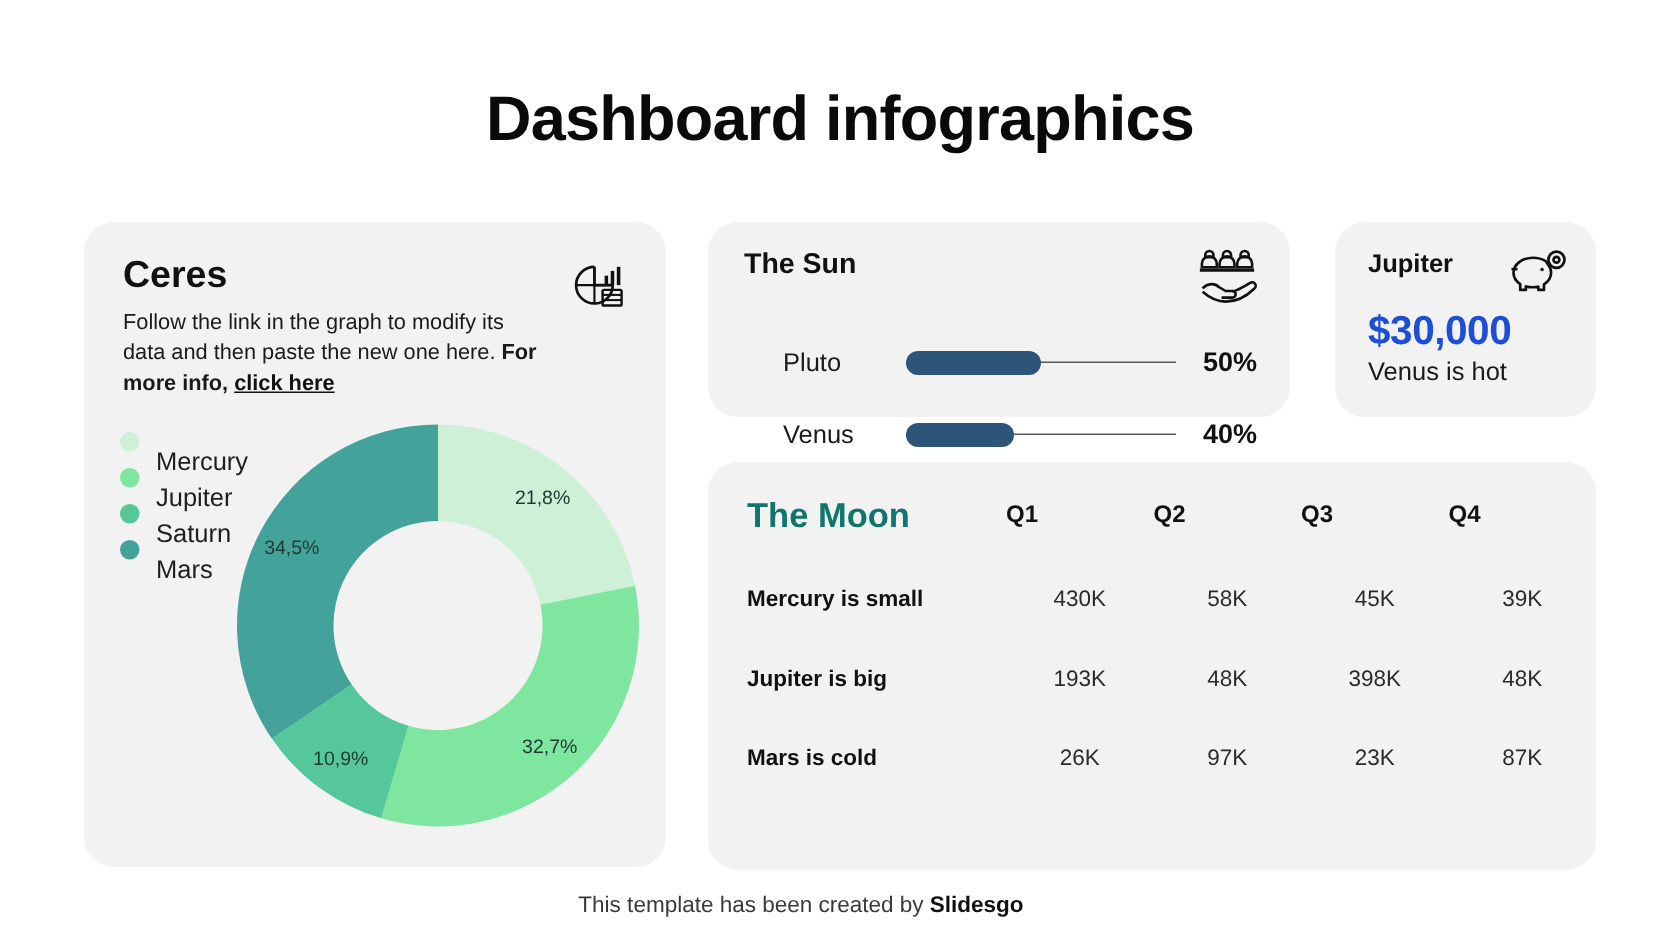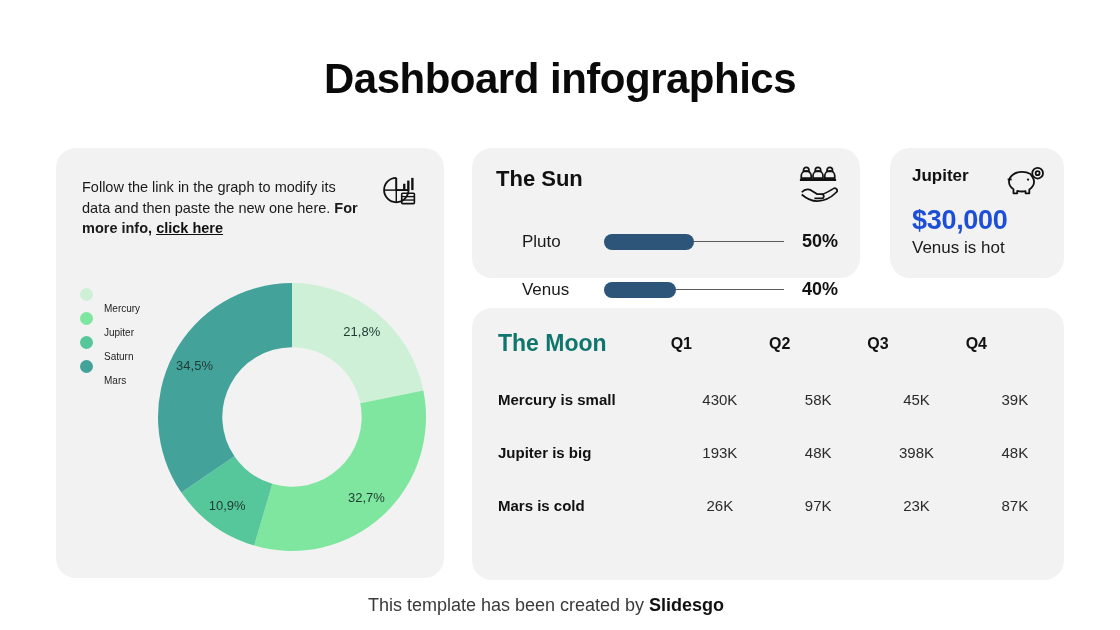--- a/index.html
+++ b/index.html
@@ -81,21 +81,21 @@
     height: 24px;
     margin-bottom: 0px;
   }
   .legend-dot {
     width: 13px; height: 13px;
     border-radius: 50%;
     margin-right: 11px;
     flex: none;
   }
   .legend-label {
-    font-size: 10px;
+    font-size: 17px;
     color: #1E1E1E;
     margin-top: 28px;
   }
 
   
   #donut-wrap {
     position: absolute;
     left: 156px;
     top: 281px;
     width: 272px;
@@ -116,21 +116,21 @@
     width: 388px;
     height: 130px;
     padding: 18px 22px 16px 24px;
   }
   .sun-head {
     display: flex;
     justify-content: space-between;
     align-items: flex-start;
   }
   .sun-title {
-    font-size: 22px;
+    font-size: 19px;
     font-weight: 700;
     color: #111111;
   }
   .sun-icon { width: 40px; height: 38px; flex: none; }
   .bar-row {
     display: flex;
     align-items: center;
     margin-top: 27px;
     justify-content: flex-end;
   }
@@ -246,37 +246,38 @@
   .moon-row td.rval {
     font-size: 15px;
     font-weight: 400;
     color: #2B2B2B;
     text-align: center;
   }
 
   
   .footer {
     position: absolute;
-    left: 12px;
+    left: 0;
     top: 595px;
     width: 1068px;
     text-align: center;
-    font-size: 18px;
+    font-size: 15px;
     color: #3A3A3A;
   }
   .footer b { font-weight: 700; color: #111111; }
 </style>
 </head>
 <body>
 
 <div class="page-title">Dashboard infographics</div>
 
 <div class="card" id="ceres-card">
   <div class="ceres-head">
     <div>
+      <div class="ceres-title">Ceres</div>
       <div class="ceres-desc"><span>Follow the link in the graph to modify its data and then paste the new one here. </span><b>For more info, </b><span class="lnk">click here</span></div>
     </div>
     <svg class="ceres-icon" viewBox="0 0 42 42">
       <path d="M18 6.5 A13.5 13.5 0 1 0 31.5 20" fill="none" stroke="#111" stroke-width="2"></path>
       <path d="M18 6.5 L18 20 L31.5 20" fill="none" stroke="#111" stroke-width="2"></path>
       <line x1="5" y1="20" x2="31.5" y2="20" stroke="#111" stroke-width="1.6"></line>
       <line x1="18" y1="6.5" x2="18" y2="33.5" stroke="#111" stroke-width="1.6"></line>
       <rect x="24" y="23.5" width="14" height="11.5" fill="none" stroke="#111" stroke-width="1.8" rx="1"></rect>
       <line x1="24" y1="27.2" x2="38" y2="27.2" stroke="#111" stroke-width="1.5"></line>
       <line x1="24" y1="31" x2="38" y2="31" stroke="#111" stroke-width="1.5"></line>

